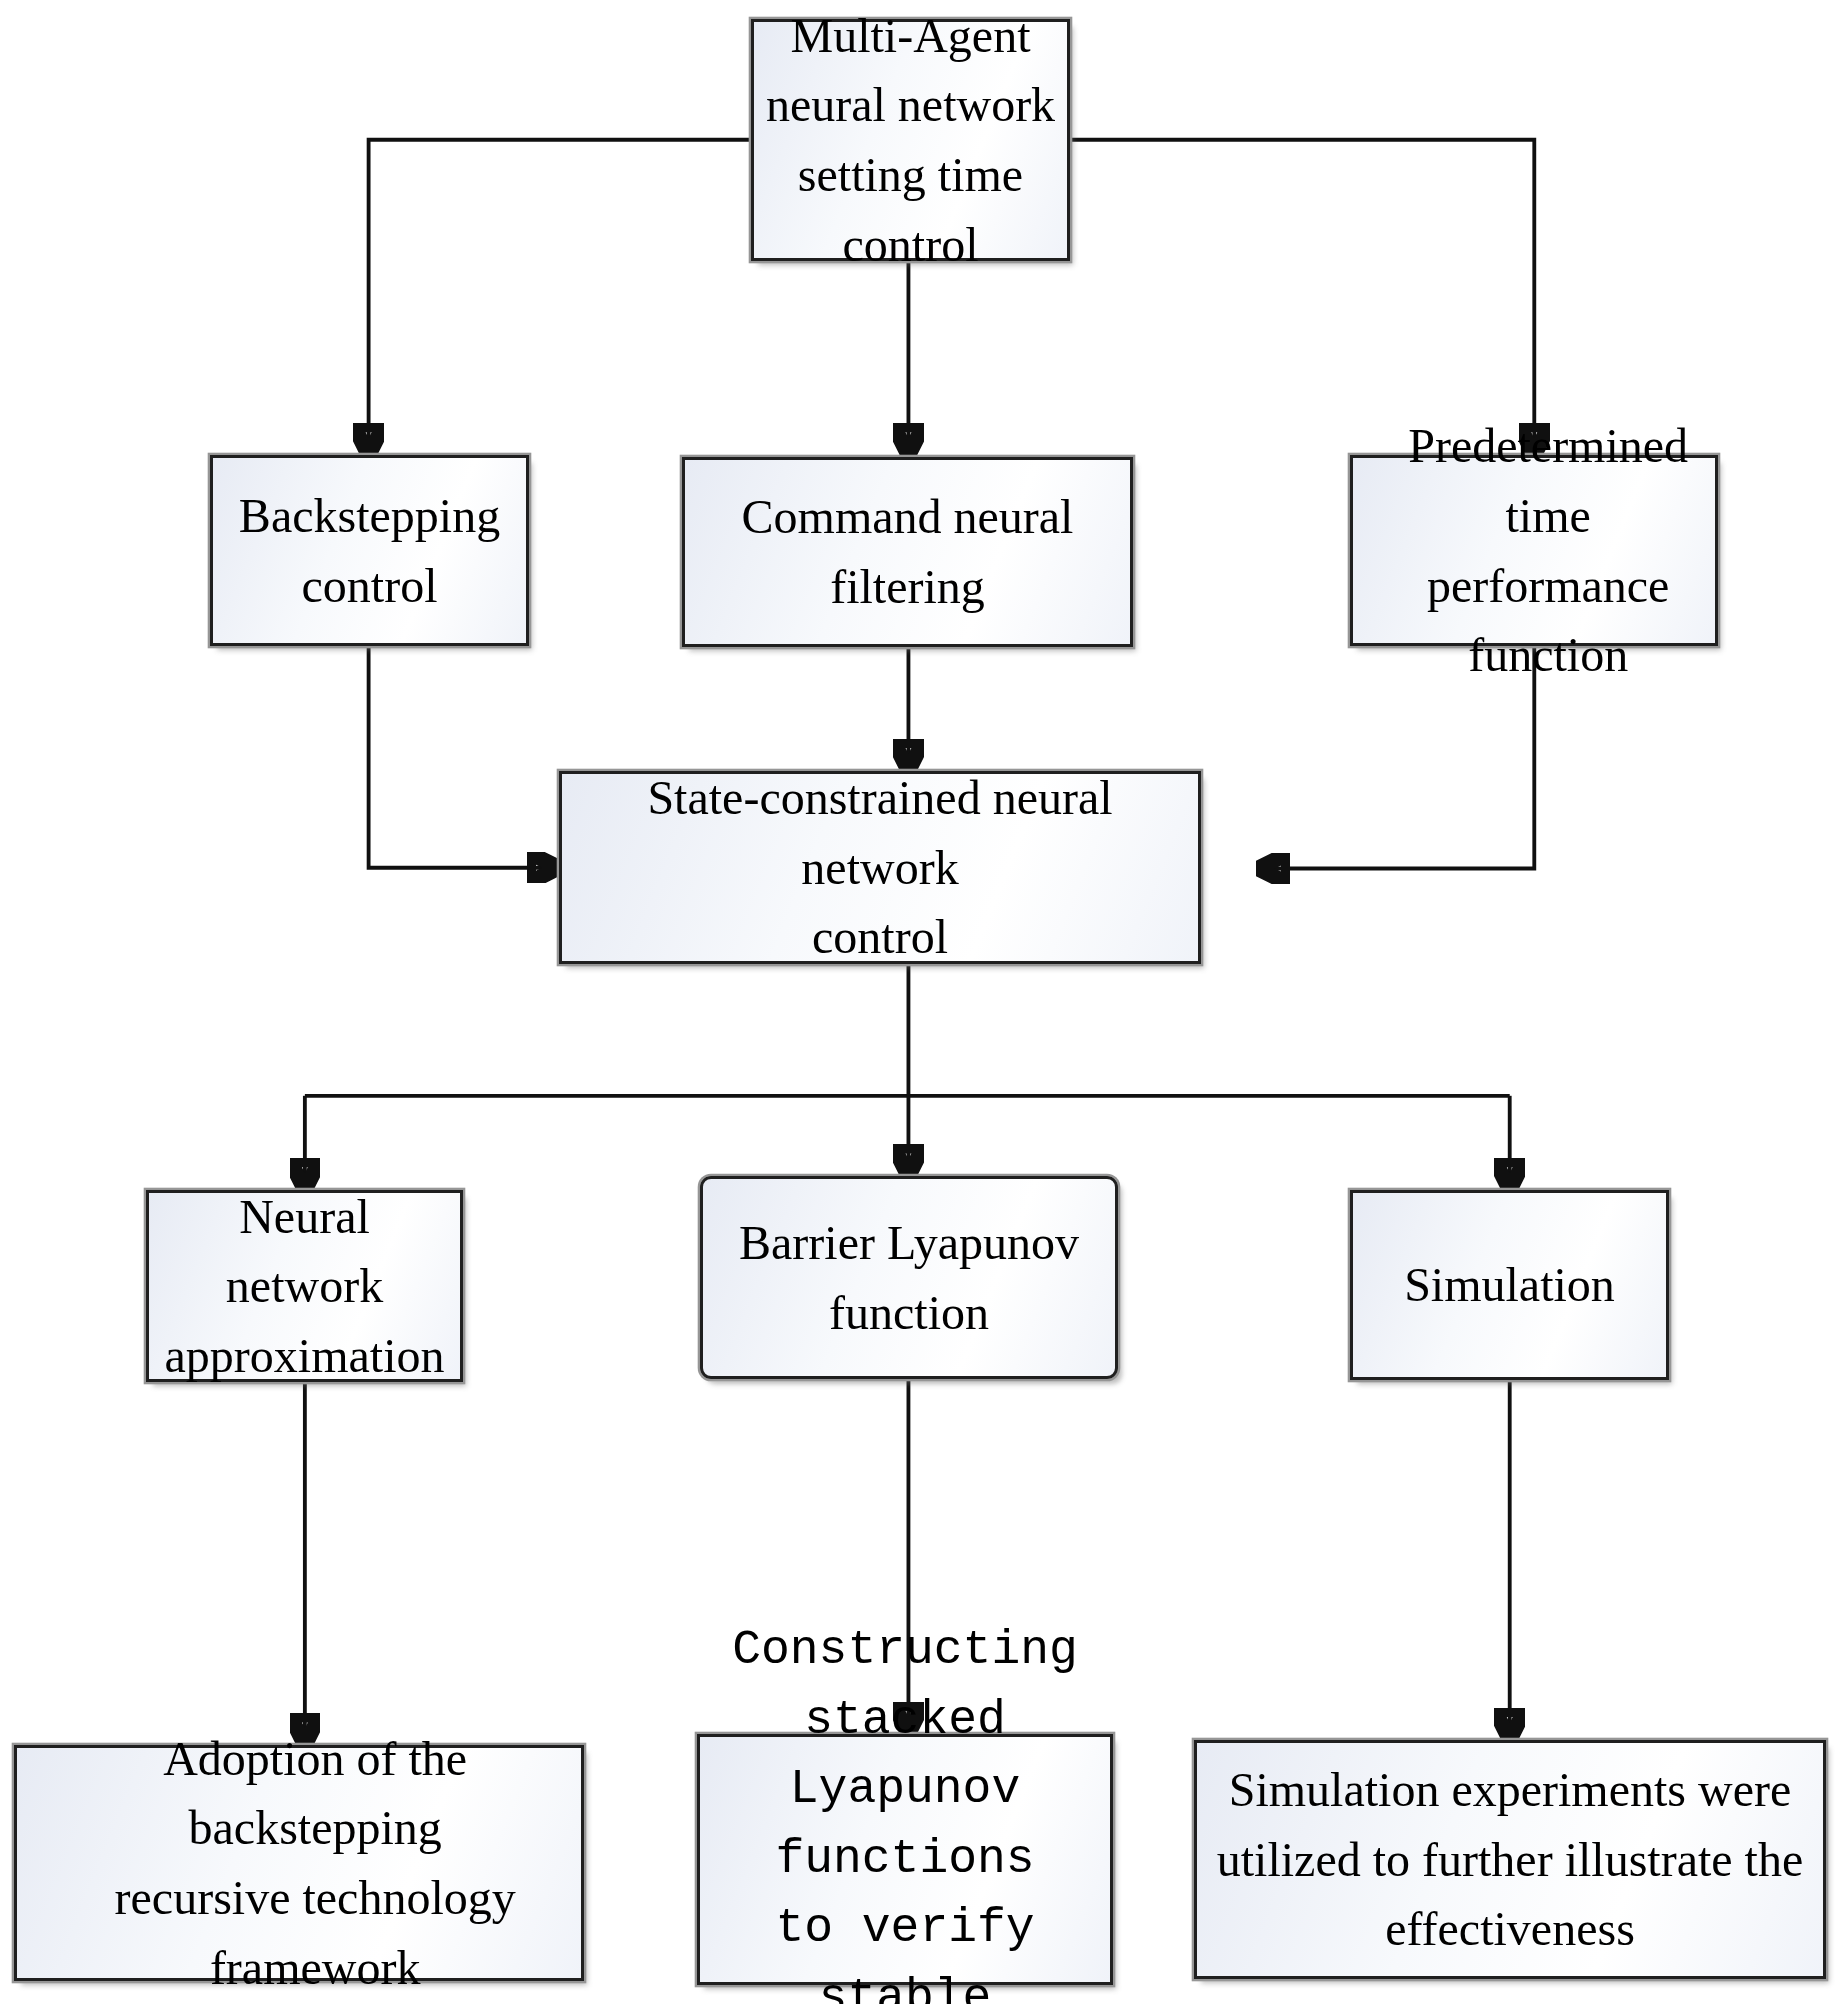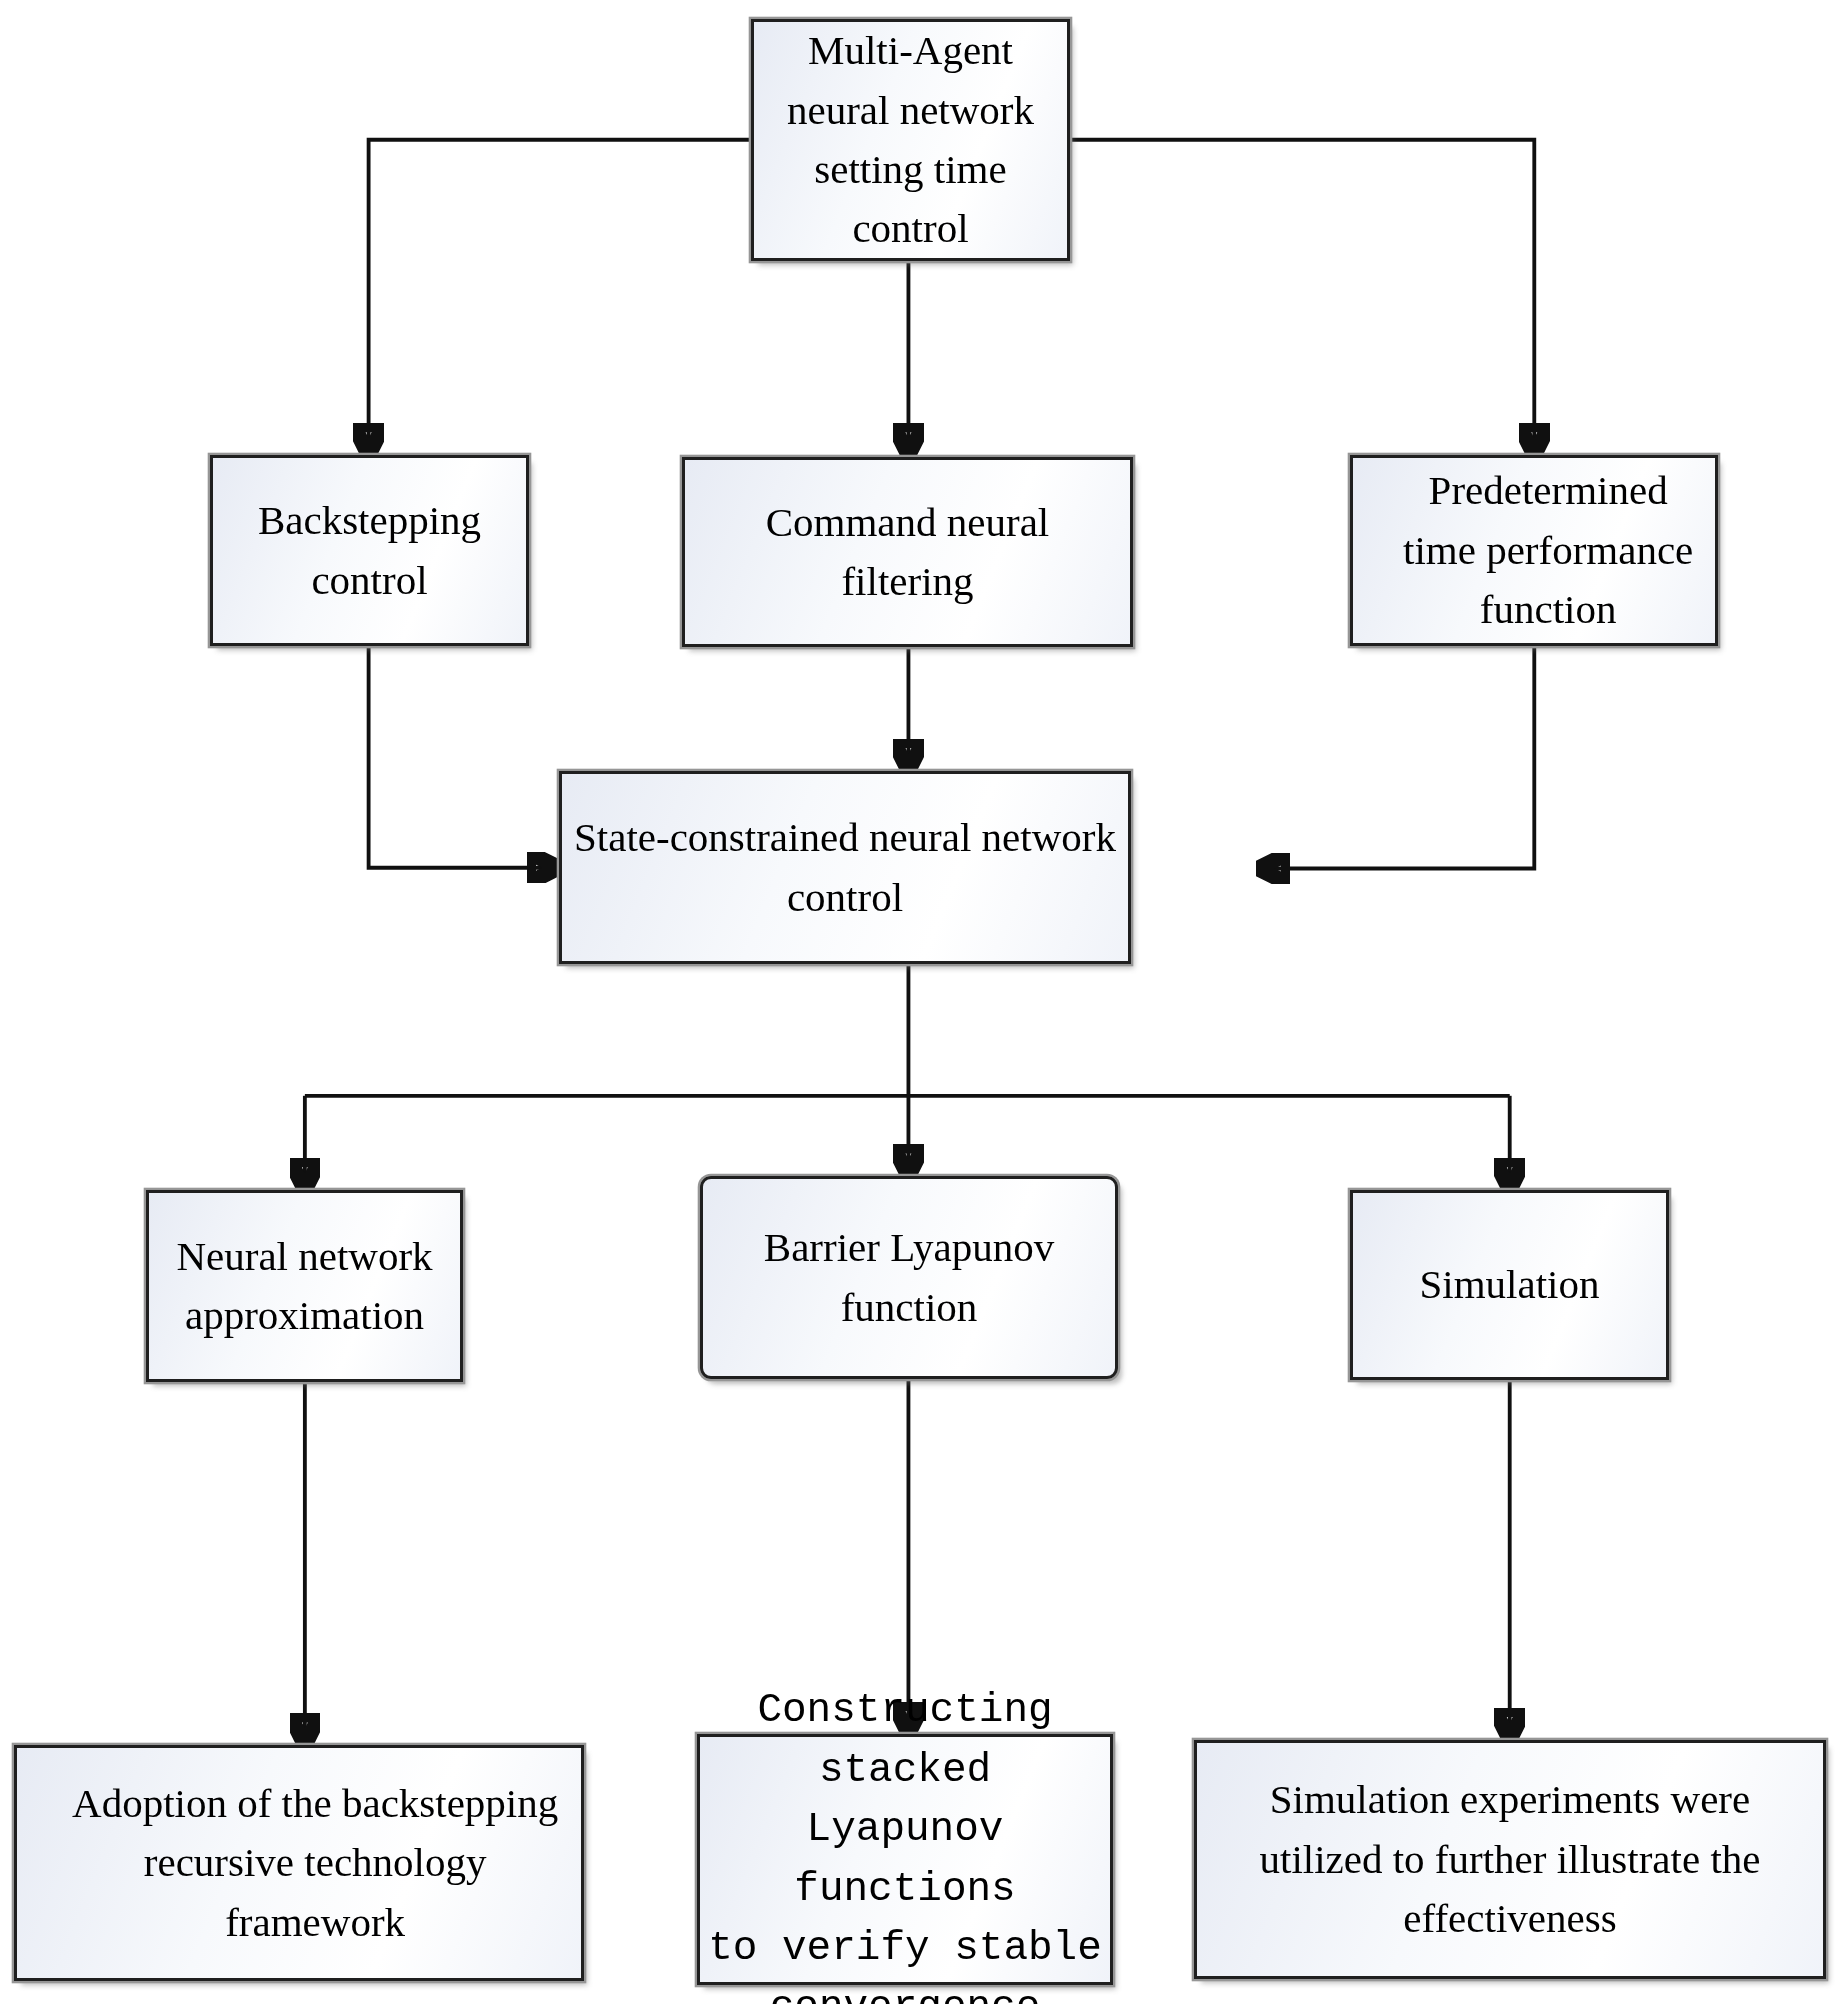--- a/index.html
+++ b/index.html
@@ -25,30 +25,30 @@
     box-sizing:border-box;
     display:flex;
     align-items:center;
     justify-content:center;
     text-align:center;
     padding:6.1px 7.7px;
     background:linear-gradient(112deg,#e7ebf4 0%,#f7f9fc 40%,#ffffff 68%,#f0f3f9 100%);
     border:3.1px solid #1f1f1f;
     box-shadow:0 0 0 2.3px #969696, 5.4px 6.1px 5.4px -1.5px rgba(110,110,110,0.45);
     color:#000000;
-    font-size:41px;
+    font-size:48px;
     line-height:1.45;
     white-space:pre-line;
   }
   
   #n-top          {left:751px;  top:19px;   width:319px; height:242px;}
   #n-backstepping {left:210px;  top:455px;  width:319px; height:191px;}
   #n-command      {left:682px;  top:457px;  width:451px; height:190px;}
   #n-predetermined{left:1350px; top:455px;  width:368px; height:191px;padding-left:36px;}
-  #n-middle       {left:559px;  top:771px; width:572px; height:193px;}
+  #n-middle       {left:559px;  top:771px; width:642px; height:193px;}
   #n-nnapprox     {left:146px;  top:1190px; width:317px; height:192px;}
   #n-barrier      {left:700px;  top:1176px; width:418px; height:203px;border-radius:11px;}
   #n-simulation   {left:1350px; top:1190px; width:319px; height:190px;}
   #n-adoption     {left:14px;   top:1745px; width:570px; height:236px;padding-left:40px;}
   #n-constructing {left:697px;  top:1734px; width:416px; height:251px;font-family:Liberation Mono, monospace;}
   #n-simexp       {left:1194px; top:1740px; width:632px; height:239px;}
 </style>
 </head>
 <body>
 

